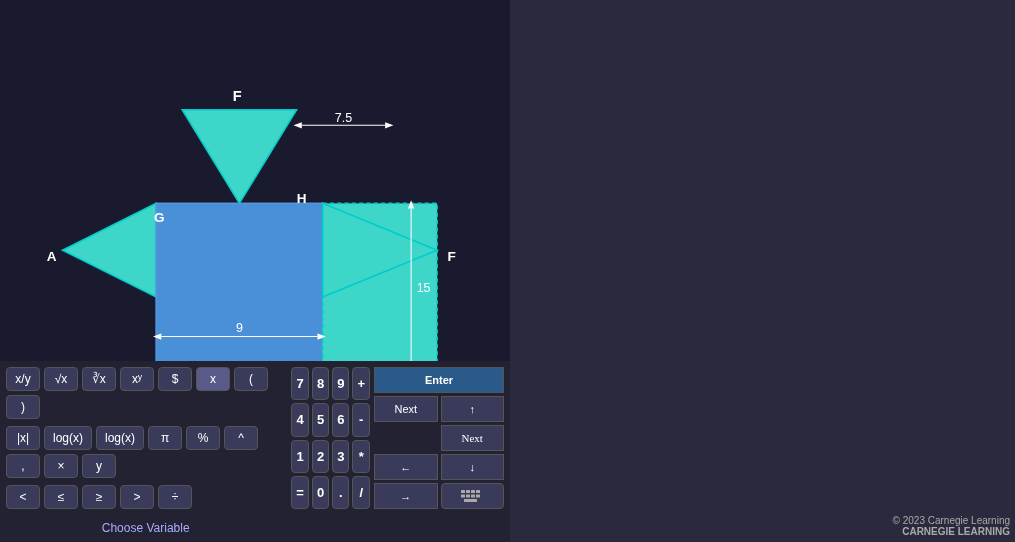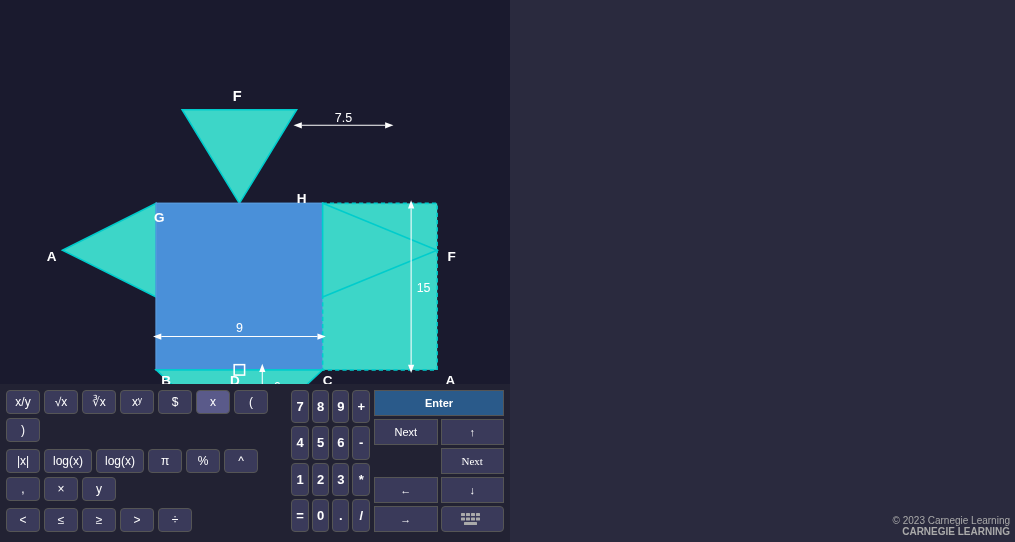--- a/index.html
+++ b/index.html
@@ -227,20 +227,23 @@
         <button class="math-btn">,</button>
         <button class="math-btn">×</button>
         <button class="math-btn">y</button>
       </div>
       <div class="math-toolbar">
         <button class="math-btn">&lt;</button>
         <button class="math-btn">≤</button>
         <button class="math-btn">≥</button>
         <button class="math-btn">&gt;</button>
         <button class="math-btn">÷</button>
+      </div>
+      <div style="text-align:center; margin-top:2px;">
+        <span class="choose-variable">Choose Variable</span>
       </div>
     </div>
 
     <div style="display:flex; gap:4px;">
       <div class="num-pad">
         <button class="num-btn">7</button>
         <button class="num-btn">8</button>
         <button class="num-btn">9</button>
         <button class="num-btn">+</button>
         <button class="num-btn">4</button>

